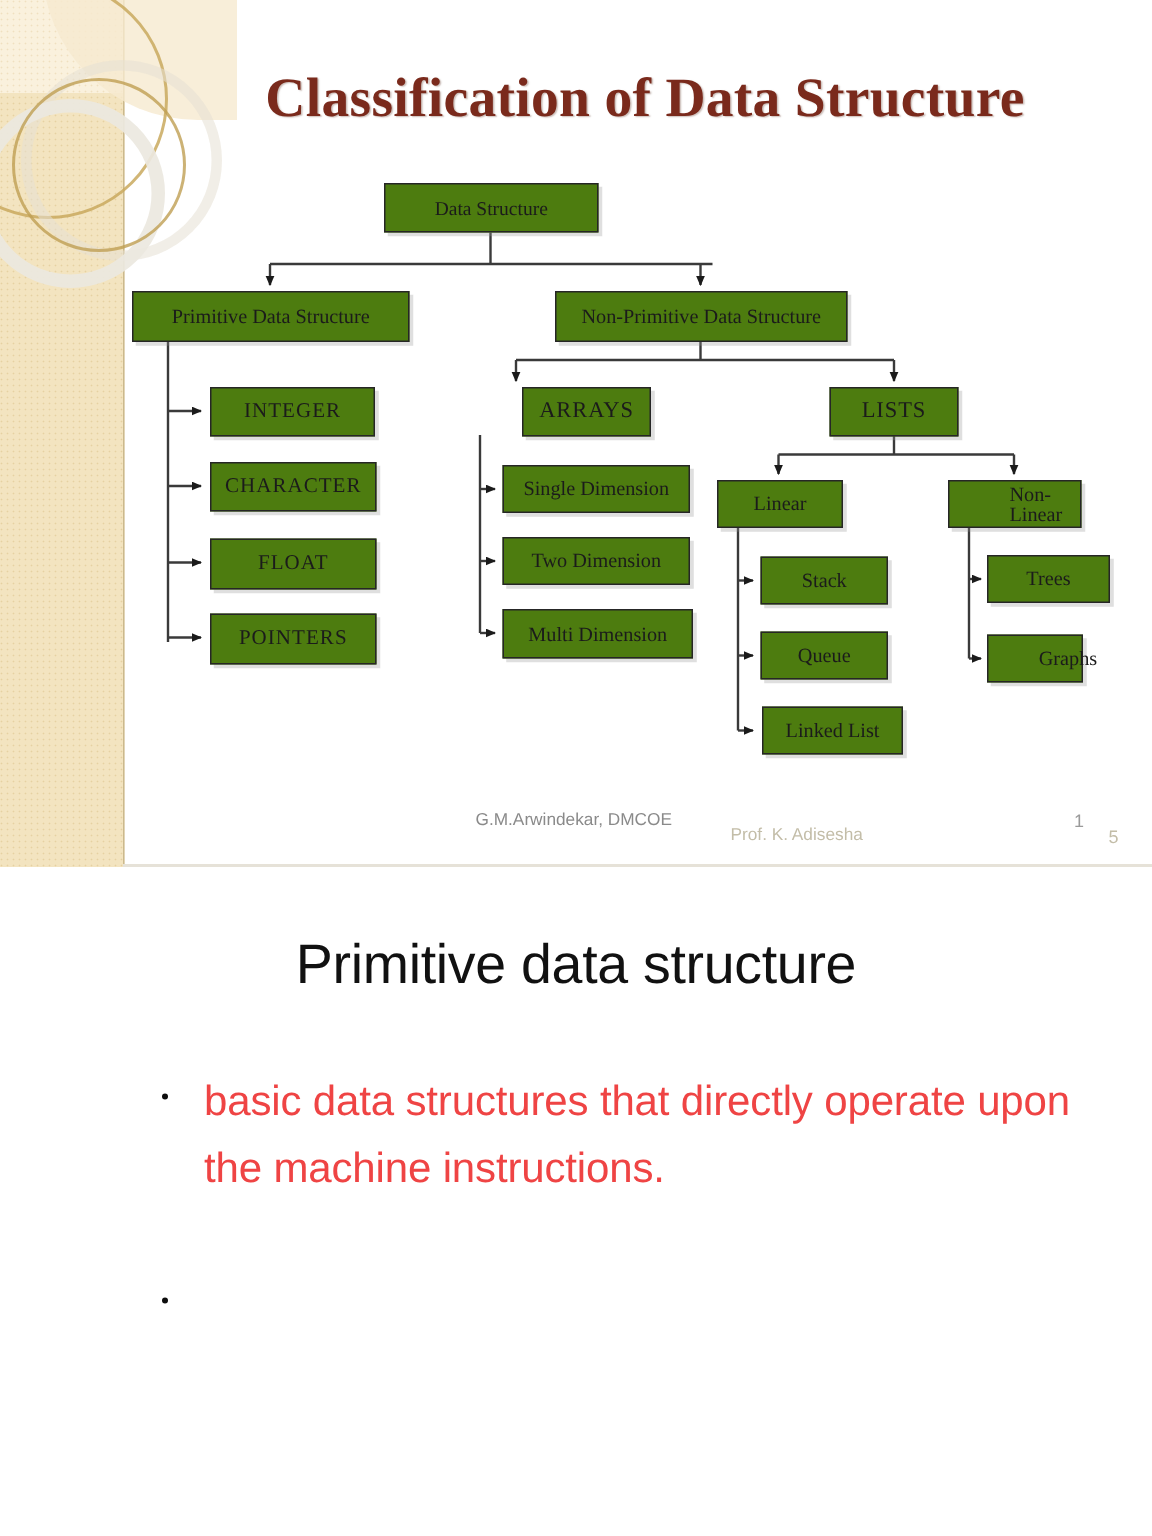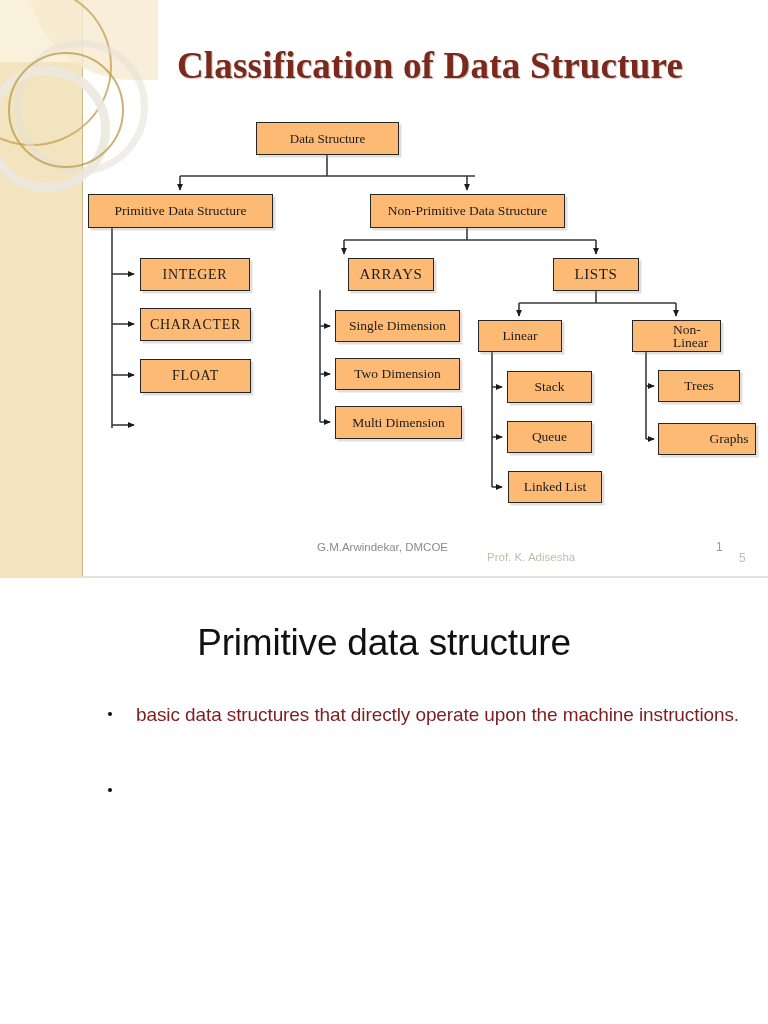--- a/index.html
+++ b/index.html
@@ -67,21 +67,21 @@
     text-shadow:1px 1px 1px rgba(140,110,100,.45);
     white-space:nowrap;
   }
 
   
   #diagram{position:absolute;left:0;top:0;width:768px;height:545px;}
   #diagram-svg{position:absolute;left:0;top:0;width:768px;height:545px;}
 
   .node{
     position:absolute;box-sizing:border-box;
-    background:#fdba74;border:1.6px solid #262626;
+    background:#4d7c0f;border:1.6px solid #262626;
     display:flex;align-items:center;justify-content:center;
     font-family:"Liberation Serif", "DejaVu Serif", serif;
     color:#1b1b1b;line-height:1;
     box-shadow:2.5px 2.5px 0 rgba(150,150,150,.30);
   }
   .n-root{font-size:13px;}
   .n-l2{font-size:13.5px;}
   .n-l3{font-size:15px;letter-spacing:.6px;}
   .n-leaf{font-size:13.5px;}
   .n-prim{font-size:14px;letter-spacing:.7px;}
@@ -104,24 +104,24 @@
   #body-title{
     position:absolute;left:0;top:44px;width:768px;text-align:center;
     font-family:"Liberation Sans", sans-serif;
     font-size:37px;color:#111111;font-weight:400;
     letter-spacing:-.2px;
   }
   #bullets{
     position:absolute;left:100px;top:118px;width:640px;
   }
   .bullet{
-    position:relative;display:block;margin:4px 0 46px 0;
+    position:relative;display:block;margin:16px 0 46px 0;
     padding-left:36px;
     font-family:"Liberation Sans", sans-serif;
-    font-size:19px;line-height:1.6;color:#7f1d1d;
+    font-size:28px;line-height:1.6;color:#ef4444;
     letter-spacing:-.1px;
   }
   .bullet .dot{
     position:absolute;left:8px;top:.62em;width:4px;height:4px;
     background:#0d0d0d;border-radius:50%;
   }
 </style>
 </head>
 <body>
 
@@ -186,37 +186,38 @@
     </svg>
 
     <div class="node n-root" style="left:256px;top:122px;width:143px;height:33px;">Data Structure</div>
 
     <div class="node n-l2" style="left:88px;top:194px;width:185px;height:34px;">Primitive Data Structure</div>
     <div class="node n-l2" style="left:370px;top:194px;width:195px;height:34px;">Non-Primitive Data Structure</div>
 
     <div class="node n-prim" style="left:140px;top:258px;width:110px;height:33px;">INTEGER</div>
     <div class="node n-prim" style="left:140px;top:308px;width:111px;height:33px;">CHARACTER</div>
     <div class="node n-prim" style="left:140px;top:359px;width:111px;height:34px;">FLOAT</div>
+    <div class="node n-prim" style="left:140px;top:409px;width:111px;height:34px;">POINTERS</div>
 
     <div class="node n-l3" style="left:302px;top:258px;width:86px;height:33px;margin-left:46px;">ARRAYS</div>
     <div class="node n-l3" style="left:553px;top:258px;width:86px;height:33px;">LISTS</div>
 
     <div class="node n-leaf" style="left:335px;top:358px;width:125px;height:32px;">Two Dimension</div>
     <div class="node n-leaf" style="left:335px;top:310px;width:125px;height:32px;">Single Dimension</div>
     <div class="node n-leaf" style="left:335px;top:406px;width:127px;height:33px;">Multi Dimension</div>
 
     <div class="node n-leaf" style="left:478px;top:320px;width:84px;height:32px;">Linear</div>
     <div class="node n-leaf" style="left:632px;top:320px;width:89px;height:32px;padding-left:40px;">Non-Linear</div>
 
     <div class="node n-leaf" style="left:507px;top:371px;width:85px;height:32px;">Stack</div>
     <div class="node n-leaf" style="left:507px;top:421px;width:85px;height:32px;">Queue</div>
     <div class="node n-leaf" style="left:508px;top:471px;width:94px;height:32px;">Linked List</div>
 
     <div class="node n-leaf" style="left:658px;top:370px;width:82px;height:32px;">Trees</div>
-    <div class="node n-leaf" style="left:658px;top:423px;width:98px;height:32px;padding-left:44px;">Graphs</div>
+    <div class="node n-leaf" style="left:658px;top:423px;width:64px;height:32px;padding-left:44px;">Graphs</div>
   </div>
 
   <div class="credit" id="credit-left">G.M.Arwindekar, DMCOE</div>
   <div class="credit" id="credit-center">Prof. K. Adisesha</div>
   <div class="credit" id="credit-num1">1</div>
   <div class="credit" id="credit-num2">5</div>
 
   <div id="slide-bottom-rule"></div>
 </div>
 

